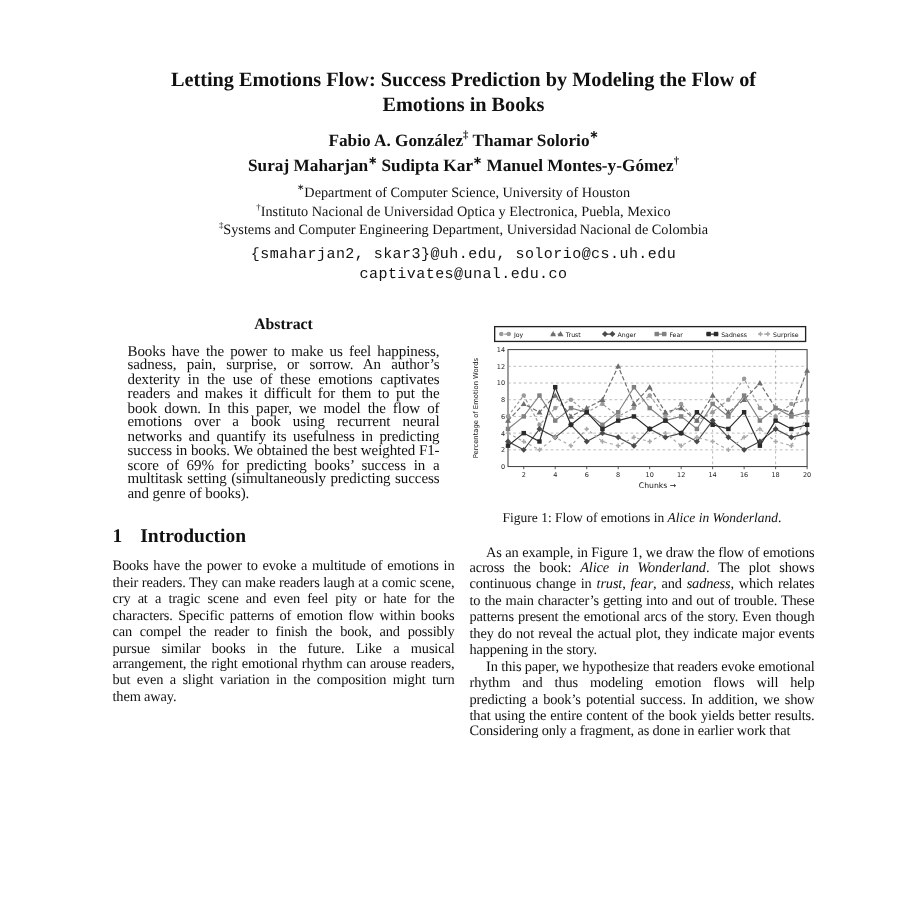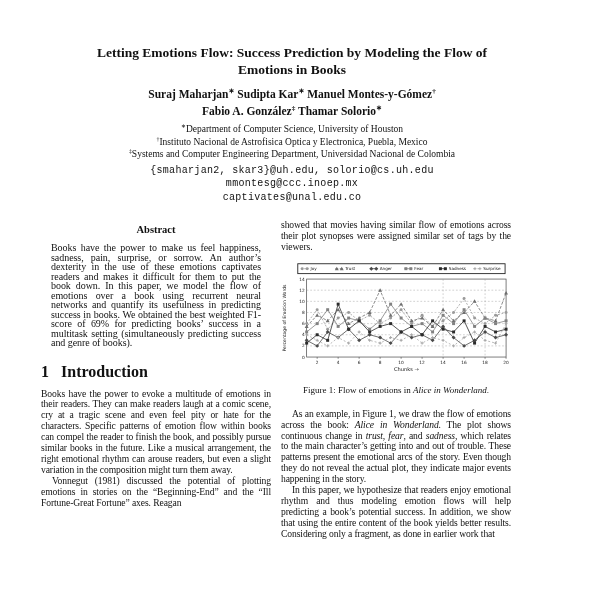--- a/index.html
+++ b/index.html
@@ -1,74 +1,71 @@
 <!DOCTYPE html>
 <html><head>
 <meta charset="utf-8">
 <style>
   html,body{margin:0;padding:0;width:600px;height:600px;background:#fff;overflow:hidden;}
   body{font-family:"Liberation Serif",serif;color:#111;}
-  .page{width:600px;height:590px;overflow:hidden;box-sizing:border-box;padding:44px 57px 0 41px;}
+  .page{width:600px;height:590px;overflow:hidden;box-sizing:border-box;padding:44px 57px 0 75px;}
   header{text-align:center;}
   .title{font-size:13.5px;line-height:17px;font-weight:bold;margin:0 auto;max-width:446px;}
   .authors{font-size:11.5px;line-height:14px;font-weight:bold;margin-top:3px;}
   .authors:first-of-type{margin-top:9px;}
   .affil{font-size:9.5px;line-height:12.5px;}
   .affil-block{margin-top:5px;}
   .email{font-family:"Liberation Mono","DejaVu Sans Mono",monospace;font-size:10px;line-height:13.5px;letter-spacing:.3px;}
   .email-block{margin-top:3px;}
   sup{font-size:62%;line-height:0;}
   .it{font-style:italic;}
   .cols{display:flex;gap:10px;margin-top:16px;}
   .col{width:230px;}
   .abs-head{font-size:10.5px;font-weight:bold;text-align:center;margin:4px 0 8px 0;}
   .abs{font-size:10px;line-height:9.5px;text-align:justify;margin:0 10px;letter-spacing:-.05px;}
-  .sec-head{font-size:16px;font-weight:bold;margin:15px 0 8px 0;}
+  .sec-head{font-size:13px;font-weight:bold;margin:15px 0 8px 0;}
   .sec-head .num{margin-right:12px;}
   .bt{font-size:9.6px;line-height:10.9px;text-align:justify;margin:0;letter-spacing:-.1px;}
   .bt.indent{text-indent:11px;}
   .bt + .bt{margin-top:0;}
   figure{margin:9px 0 0 0;}
   figcaption{font-size:9px;text-align:center;margin-top:0;}
   .rc-p1{margin-top:14px;}
   svg text{font-family:"DejaVu Sans",sans-serif;}
 </style>
 </head>
 <body>
 
 <div class="page">
   <header>
     <h1 class="title">Letting Emotions Flow: Success Prediction by Modeling the Flow of Emotions in Books</h1>
+    <div class="authors"><span>Fabio A. González</span><sup>‡</sup><span> Thamar Solorio</span><sup>∗</sup></div>
     <div class="authors"><span>Suraj Maharjan</span><sup>∗</sup><span> Sudipta Kar</span><sup>∗</sup><span> Manuel Montes-y-Gómez</span><sup>†</sup></div>
-    <div class="authors"><span>Fabio A. González</span><sup>‡</sup><span> Thamar Solorio</span><sup>∗</sup></div>
     <div class="affil-block">
       <div class="affil"><sup>∗</sup><span>Department of Computer Science, University of Houston</span></div>
-      <div class="affil"><sup>†</sup><span>Instituto Nacional de Astrofisica Optica y Electronica, Puebla, Mexico</span></div>
+      <div class="affil"><sup>†</sup><span>Instituto Nacional de Universidad Optica y Electronica, Puebla, Mexico</span></div>
       <div class="affil"><sup>‡</sup><span>Systems and Computer Engineering Department, Universidad Nacional de Colombia</span></div>
     </div>
     <div class="email-block">
       <div class="email">{smaharjan2, skar3}@uh.edu, solorio@cs.uh.edu</div>
-      <div class="email">mmontesg@ccc.inoep.mx</div>
       <div class="email">captivates@unal.edu.co</div>
     </div>
   </header>
 
   <div class="cols">
     <div class="col">
       <div class="abs-head">Abstract</div>
       <p class="abs">Books have the power to make us feel happiness, sadness, pain, surprise, or sorrow. An author’s dexterity in the use of these emotions captivates readers and makes it difficult for them to put the book down. In this paper, we model the flow of emotions over a book using recurrent neural networks and quantify its usefulness in predicting success in books. We obtained the best weighted F1-score of 69% for predicting books’ success in a multitask setting (simultaneously predicting success and genre of books).</p>
       <div class="sec-head">
         <span class="num">1</span><span>Introduction</span>
       </div>
       <p class="bt">Books have the power to evoke a multitude of emotions in their readers. They can make readers laugh at a comic scene, cry at a tragic scene and even feel pity or hate for the characters. Specific patterns of emotion flow within books can compel the reader to finish the book, and possibly pursue similar books in the future. Like a musical arrangement, the right emotional rhythm can arouse readers, but even a slight variation in the composition might turn them away.</p>
-      <p class="bt indent">Vonnegut (1981) discussed the potential of plotting emotions in stories on the “Beginning-End” and the “Ill Fortune-Great Fortune” axes. Reagan</p>
     </div>
 
     <div class="col">
-      <p class="bt">showed that movies having similar flow of emotions across their plot synopses were assigned similar set of tags by the viewers.</p>
       <figure>
         <svg width="230" height="119" viewBox="0 0 233 120">
             <rect x="17" y="1.5" width="210" height="10" fill="none" stroke="#222" stroke-width="0.9"></rect>
             <line x1="20" y1="6.5" x2="28" y2="6.5" stroke="#9a9a9a" stroke-width="0.8" stroke-dasharray="2,1.5"></line>
             <circle cx="21.5" cy="6.5" r="1.5" fill="#9a9a9a"></circle>
             <circle cx="26.5" cy="6.5" r="1.5" fill="#9a9a9a"></circle>
             <text x="30" y="8.2" font-size="4.2" fill="#111">Joy</text>
             <line x1="55" y1="6.5" x2="63" y2="6.5" stroke="#6e6e6e" stroke-width="0.8" stroke-dasharray="3,1.5"></line>
             <path d="M56.5 4.5L58.5 8L54.5 8Z" fill="#6e6e6e"></path>
             <path d="M61.5 4.5L63.5 8L59.5 8Z" fill="#6e6e6e"></path>
@@ -251,16 +248,16 @@
             <path d="M173.3421052631579 84.71428571428572L176.3421052631579 84.71428571428572M174.8421052631579 83.21428571428572L174.8421052631579 86.21428571428572" stroke="#a8a8a8" stroke-width="1" fill="none"></path>
             <path d="M183.97368421052633 76.25L186.97368421052633 76.25M185.47368421052633 74.75L185.47368421052633 77.75" stroke="#a8a8a8" stroke-width="1" fill="none"></path>
             <path d="M194.60526315789474 70.60714285714286L197.60526315789474 70.60714285714286M196.10526315789474 69.10714285714286L196.10526315789474 72.10714285714286" stroke="#a8a8a8" stroke-width="1" fill="none"></path>
             <path d="M205.23684210526315 79.07142857142857L208.23684210526315 79.07142857142857M206.73684210526315 77.57142857142857L206.73684210526315 80.57142857142857" stroke="#a8a8a8" stroke-width="1" fill="none"></path>
             <path d="M215.86842105263156 81.89285714285714L218.86842105263156 81.89285714285714M217.36842105263156 80.39285714285714L217.36842105263156 83.39285714285714" stroke="#a8a8a8" stroke-width="1" fill="none"></path>
             <path d="M226.5 62.142857142857146L229.5 62.142857142857146M228 60.642857142857146L228 63.642857142857146" stroke="#a8a8a8" stroke-width="1" fill="none"></path>
           </svg>
         <figcaption><span>Figure 1: Flow of emotions in </span><span class="it">Alice in Wonderland</span><span>.</span></figcaption>
       </figure>
       <p class="bt indent rc-p1"><span>As an example, in Figure 1, we draw the flow of emotions across the book: </span><span class="it">Alice in Wonderland</span><span>. The plot shows continuous change in </span><span class="it">trust</span><span>, </span><span class="it">fear</span><span>, and </span><span class="it">sadness</span><span>, which relates to the main character’s getting into and out of trouble. These patterns present the emotional arcs of the story. Even though they do not reveal the actual plot, they indicate major events happening in the story.</span></p>
-      <p class="bt indent">In this paper, we hypothesize that readers enjoy emotional rhythm and thus modeling emotion flows will help predicting a book’s potential success. In addition, we show that using the entire content of the book yields better results. Considering only a fragment, as done in earlier work that</p>
+      <p class="bt indent">In this paper, we hypothesize that readers evoke emotional rhythm and thus modeling emotion flows will help predicting a book’s potential success. In addition, we show that using the entire content of the book yields better results. Considering only a fragment, as done in earlier work that</p>
     </div>
   </div>
 </div>
 
 </body></html>

